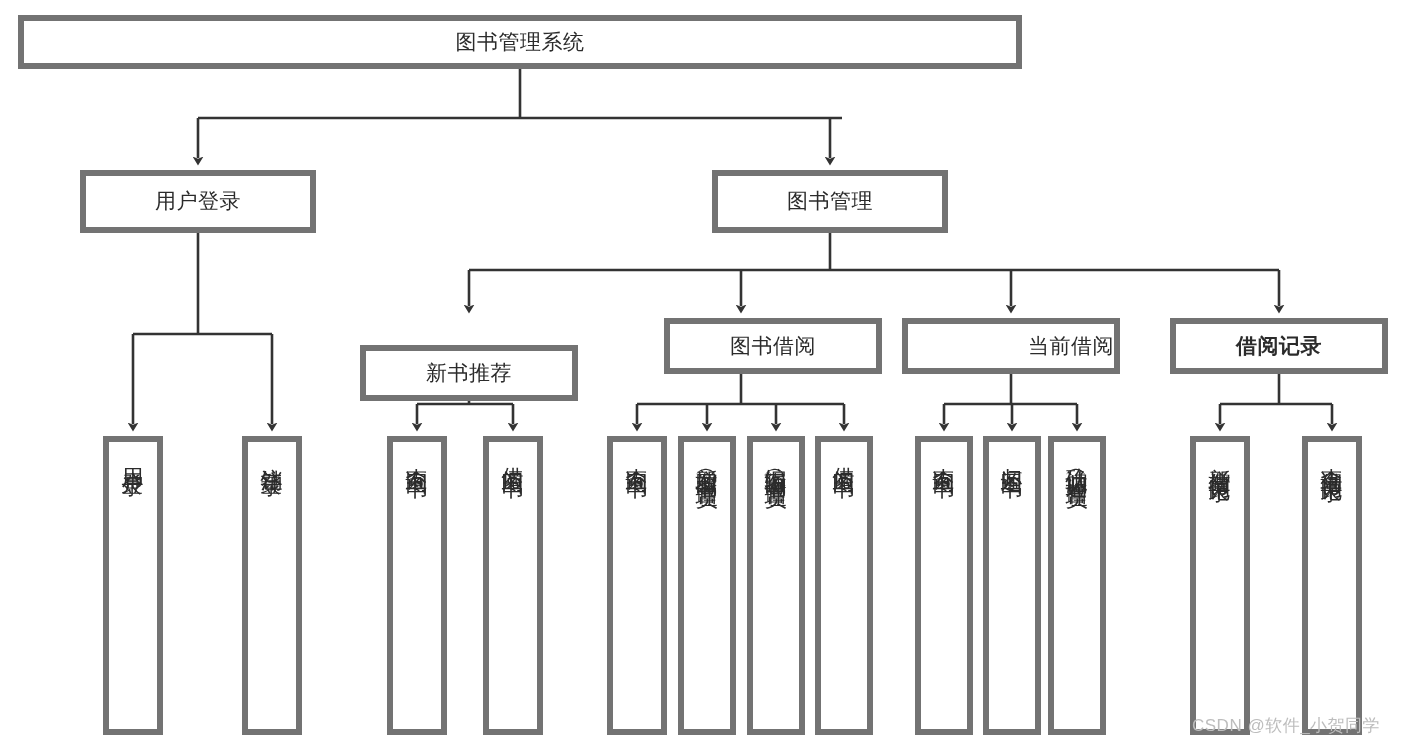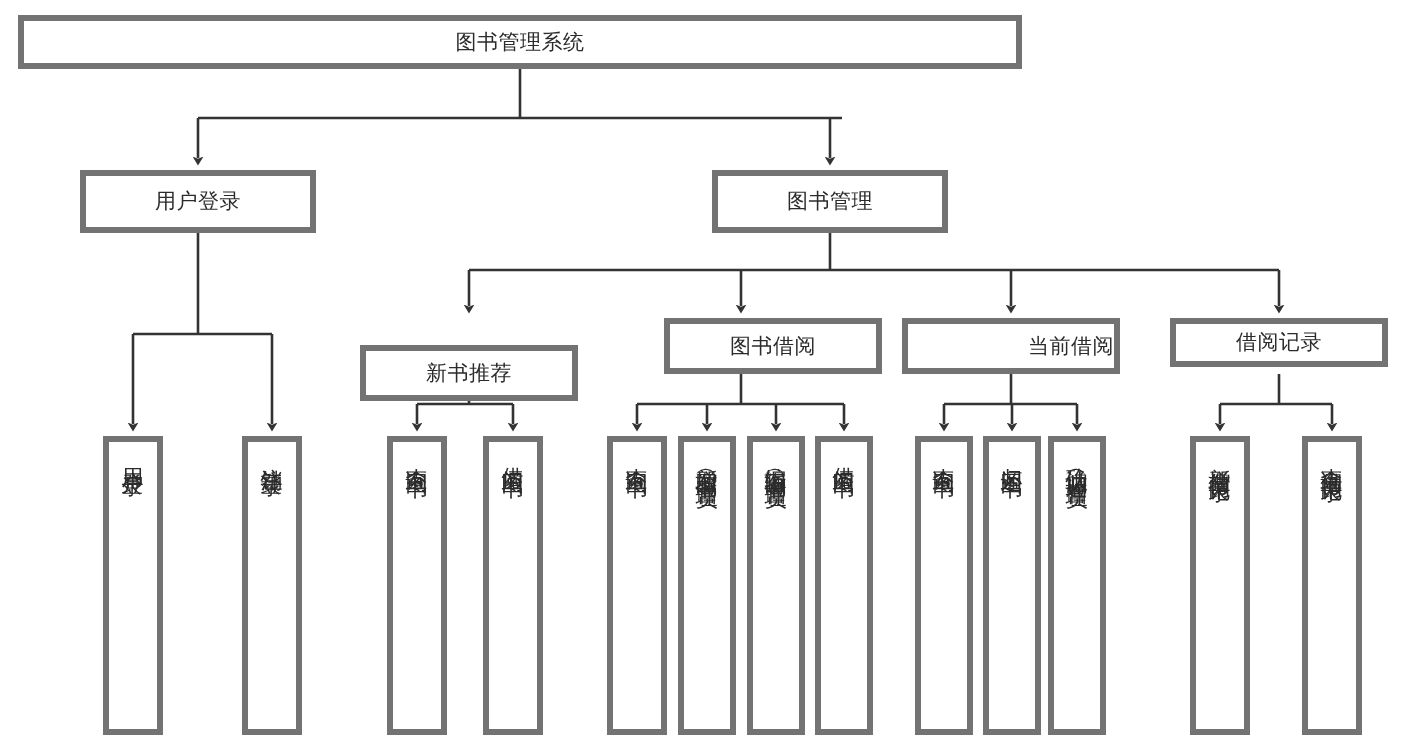--- a/index.html
+++ b/index.html
@@ -140,21 +140,21 @@
   <div id="level3-layer">
       <div class="node horiz" style="left: 360px; top: 318px; width: 218px; height: 56px; margin-top: 27px;">
         <span class="node-label">新书推荐</span>
       </div>
       <div class="node horiz" style="left: 664px; top: 318px; width: 218px; height: 56px;">
         <span class="node-label">图书借阅</span>
       </div>
       <div class="node horiz" style="left: 902px; top: 318px; width: 218px; height: 56px; justify-content: flex-end;">
         <span class="node-label">当前借阅</span>
       </div>
-      <div class="node horiz" style="left: 1170px; top: 318px; width: 218px; height: 49px;">
+      <div class="node horiz" style="left: 1170px; top: 318px; width: 218px; height: 56px; font-weight: bold;">
         <span class="node-label">借阅记录</span>
       </div>
     </div>
   <div id="leaves-layer">
       <div class="node vert" style="left: 103px; top: 436px; width: 60px; height: 299px;">
         <span class="node-label">用户登录</span>
       </div>
       <div class="node vert" style="left: 242px; top: 436px; width: 60px; height: 299px;">
         <span class="node-label">注销登录</span>
       </div>
@@ -186,13 +186,14 @@
         <span class="node-label">确认归还（管理员）</span>
       </div>
       <div class="node vert" style="left: 1190px; top: 436px; width: 60px; height: 299px;">
         <span class="node-label">新增借阅记录</span>
       </div>
       <div class="node vert" style="left: 1302px; top: 436px; width: 60px; height: 299px;">
         <span class="node-label">查询借阅记录</span>
       </div>
     </div>
 
+  <div class="watermark" style="left: 1192px; top: 714px;">CSDN @软件_小贺同学</div>
 </div>
 
 </body></html>

